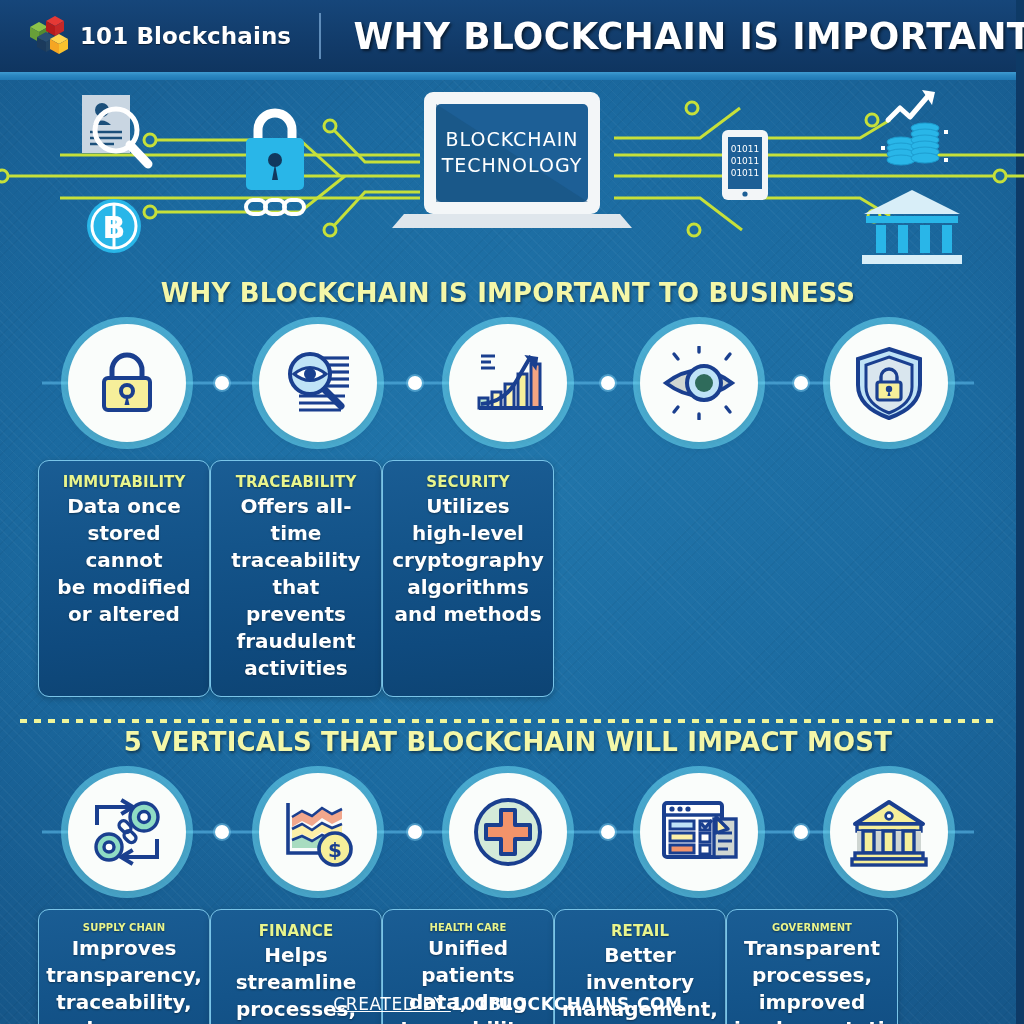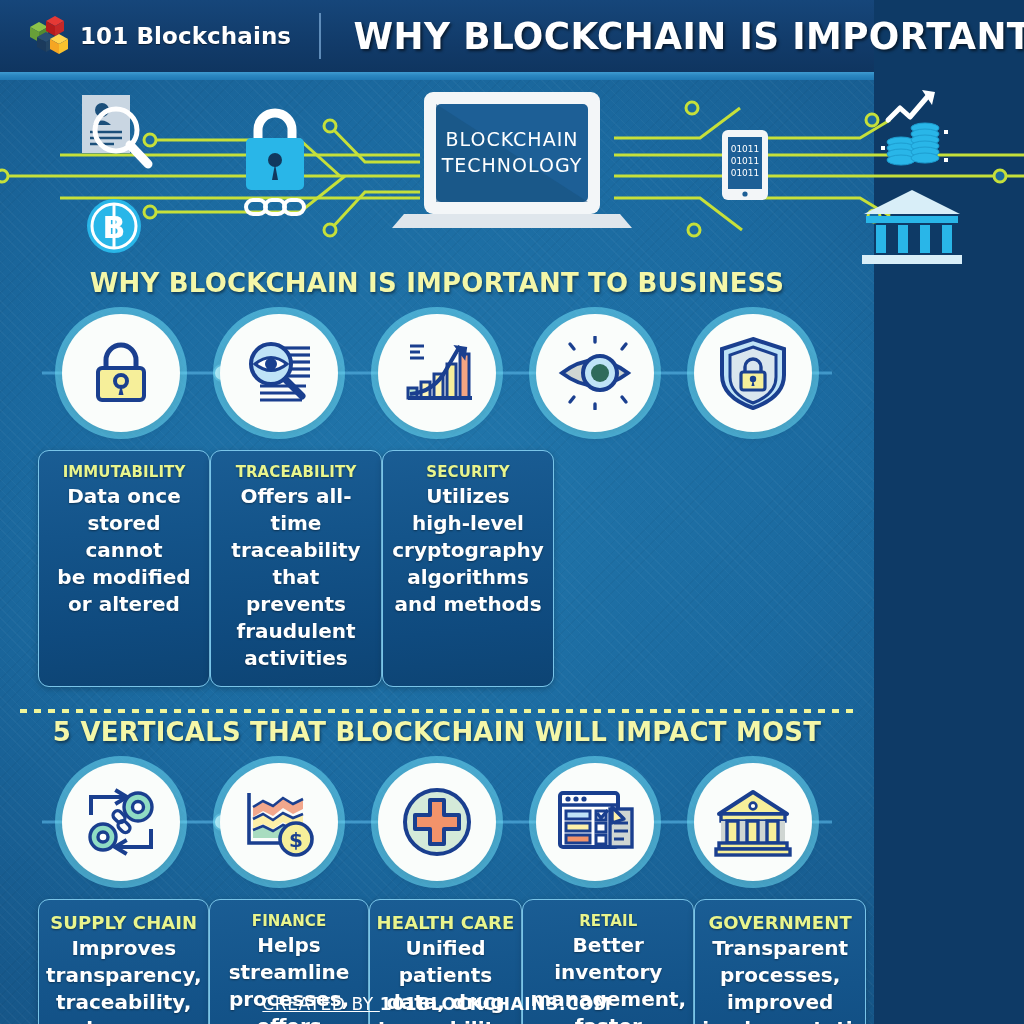--- a/index.html
+++ b/index.html
@@ -4,21 +4,21 @@
 <style>
   * { box-sizing: border-box; margin: 0; padding: 0; }
   html, body {
     width: 1024px; height: 1024px;
     font-family: "Liberation Sans", sans-serif;
     background: #0e3a66;
     overflow: hidden;
   }
   .page {
     position: relative;
-    width: 874px; height: 1024px;
+    width: 1016px; height: 1024px;
     background:
       radial-gradient(ellipse 120% 90% at 50% 45%, #2176ab 0%, #1b6aa0 38%, #17598c 68%, #114b7a 100%);
   }
   
   .page::before {
     content: "";
     position: absolute; inset: 0;
     background-image:
       repeating-linear-gradient(45deg, rgba(255,255,255,.030) 0 1px, transparent 1px 7px),
       repeating-linear-gradient(-45deg, rgba(0,0,0,.035) 0 1px, transparent 1px 7px);
@@ -66,21 +66,21 @@
   
   .section-title {
     text-align: center;
     color: #f4f7a8;
     font-family: "DejaVu Sans", sans-serif;
     font-weight: bold;
     font-size: 26px;
     letter-spacing: .2px;
     text-shadow: 1px 2px 3px rgba(0,0,0,.45);
   }
-  #sec1-title { margin-top: 2px; }
+  #sec1-title { margin-top: 12px; }
   #sec2-title { margin-top: 4px; }
 
   
   .icon-row {
     display: flex; justify-content: space-between;
     padding: 0 42px;
     margin-top: 16px;
     position: relative;
   }
   .connector-line {
@@ -121,21 +121,21 @@
   }
   .card-title {
     color: #e9f58d;
     font-family: "DejaVu Sans", sans-serif;
     font-weight: bold; font-size: 15px;
     letter-spacing: .1px;
     margin-bottom: 2px;
     text-shadow: 0 1px 2px rgba(0,0,0,.45);
     white-space: nowrap;
   }
-  .card-title.tight { font-size: 18px; }
+  .card-title.tight { font-size: 10px; }
   .card-body {
     color: #ffffff;
     font-family: "DejaVu Sans", sans-serif;
     font-weight: bold; font-size: 20px;
     line-height: 1.35;
     text-shadow: 0 1px 2px rgba(0,0,0,.4);
   }
 
   
   .dashed-divider {

